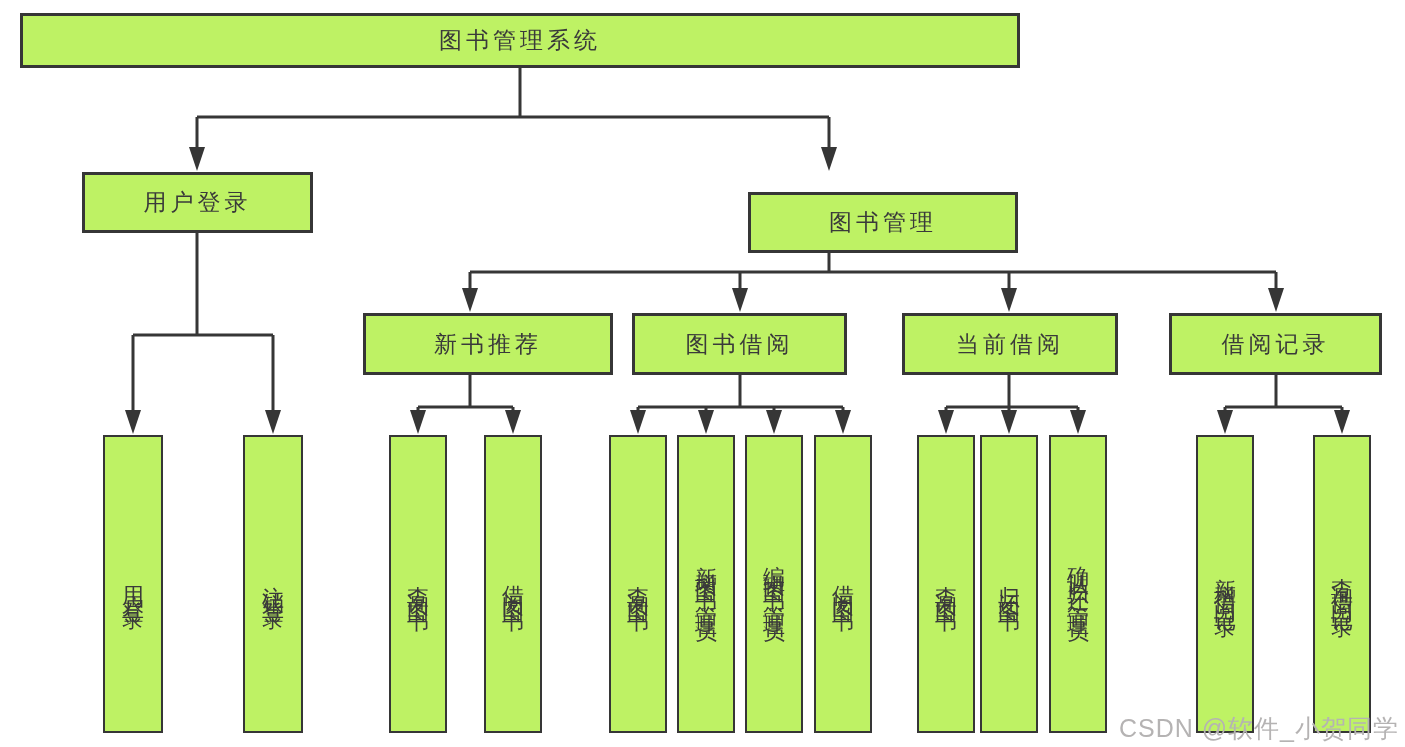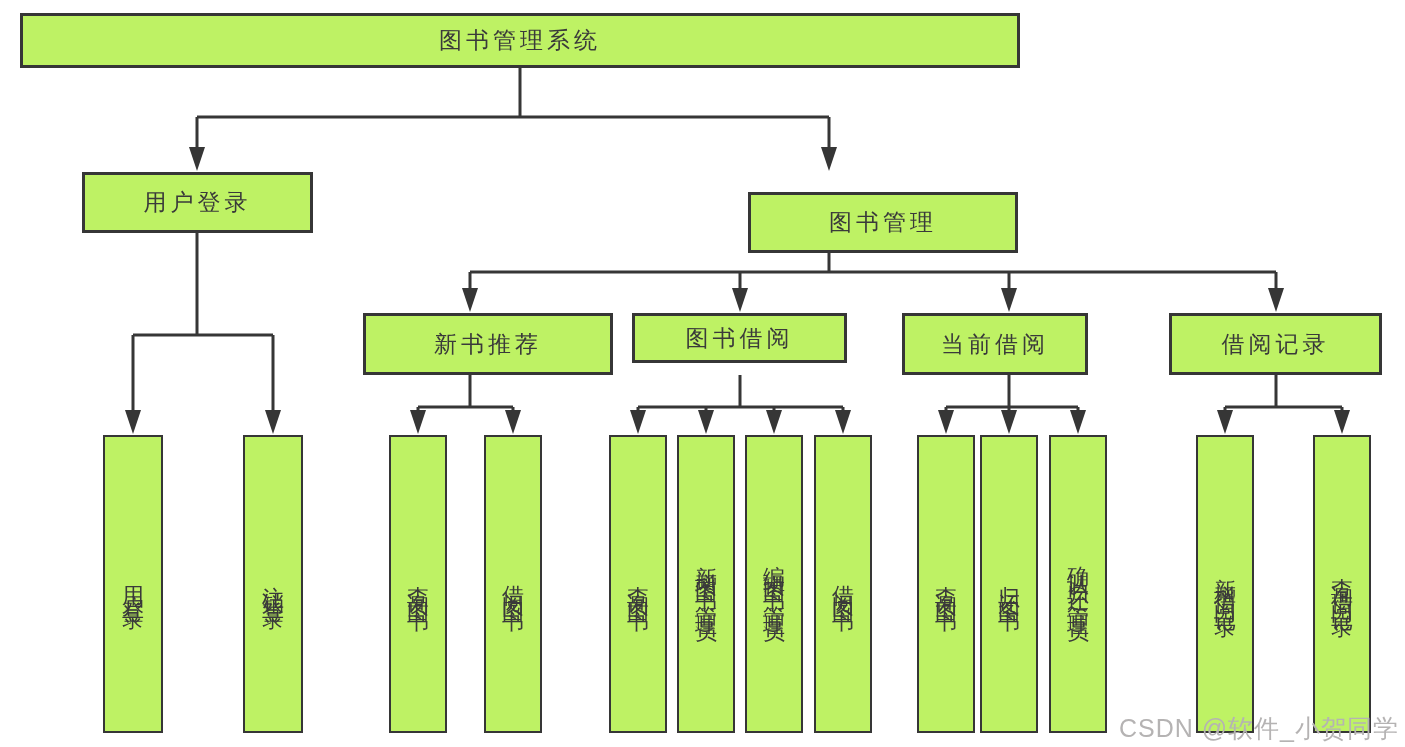--- a/index.html
+++ b/index.html
@@ -97,22 +97,22 @@
     <polygon fill="#363636" points="1217,410 1233,410 1225,434"></polygon>
     <polygon fill="#363636" points="1334,410 1350,410 1342,434"></polygon>
   </svg>
 
   <div class="node" style="left:20px; top:13px; width:1000px; height:55px;">图书管理系统</div>
 
   <div class="node" style="left:82px; top:172px; width:231px; height:61px;">用户登录</div>
   <div class="node" style="left:748px; top:172px; width:270px; height:61px;margin-top:20px;">图书管理</div>
 
   <div class="node" style="left:363px; top:313px; width:250px; height:62px;">新书推荐</div>
-  <div class="node" style="left:632px; top:313px; width:215px; height:50px;">图书借阅</div>
-  <div class="node" style="left:902px; top:313px; width:186px; height:62px;">当前借阅</div>
+  <div class="node" style="left:632px; top:313px; width:215px; height:62px;">图书借阅</div>
+  <div class="node" style="left:902px; top:313px; width:216px; height:62px;">当前借阅</div>
   <div class="node" style="left:1169px; top:313px; width:213px; height:62px;">借阅记录</div>
 
   <div class="node leaf" style="left:103px; top:435px; width:60px; height:298px;">
     <span class="vtext">用户登录</span>
   </div>
   <div class="node leaf" style="left:243px; top:435px; width:60px; height:298px;">
     <span class="vtext">注销登录</span>
   </div>
 
   <div class="node leaf" style="left:389px; top:435px; width:58px; height:298px;">

